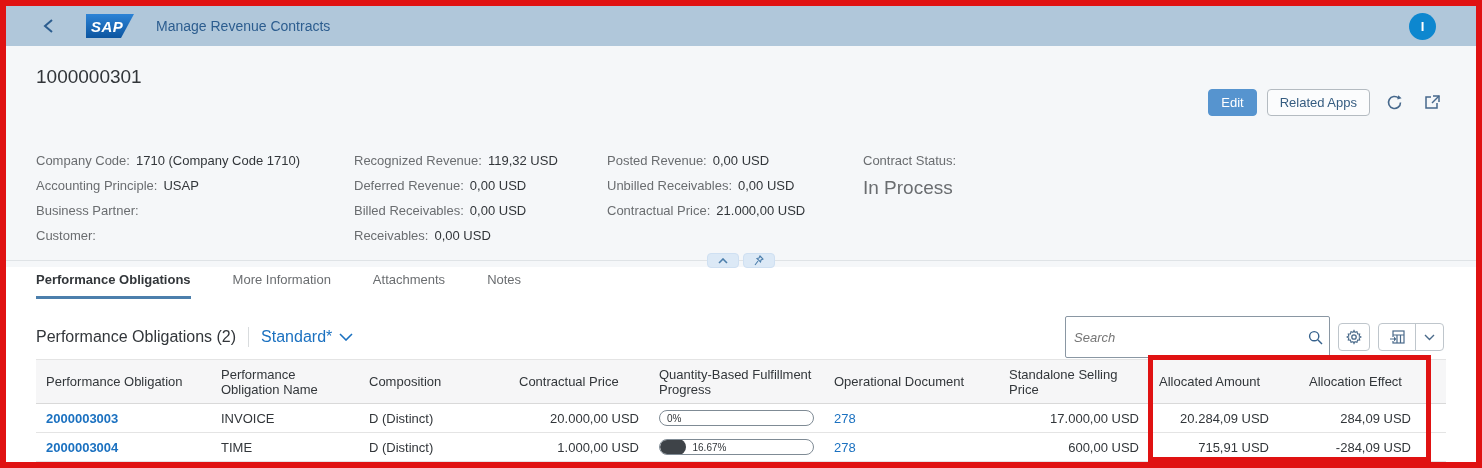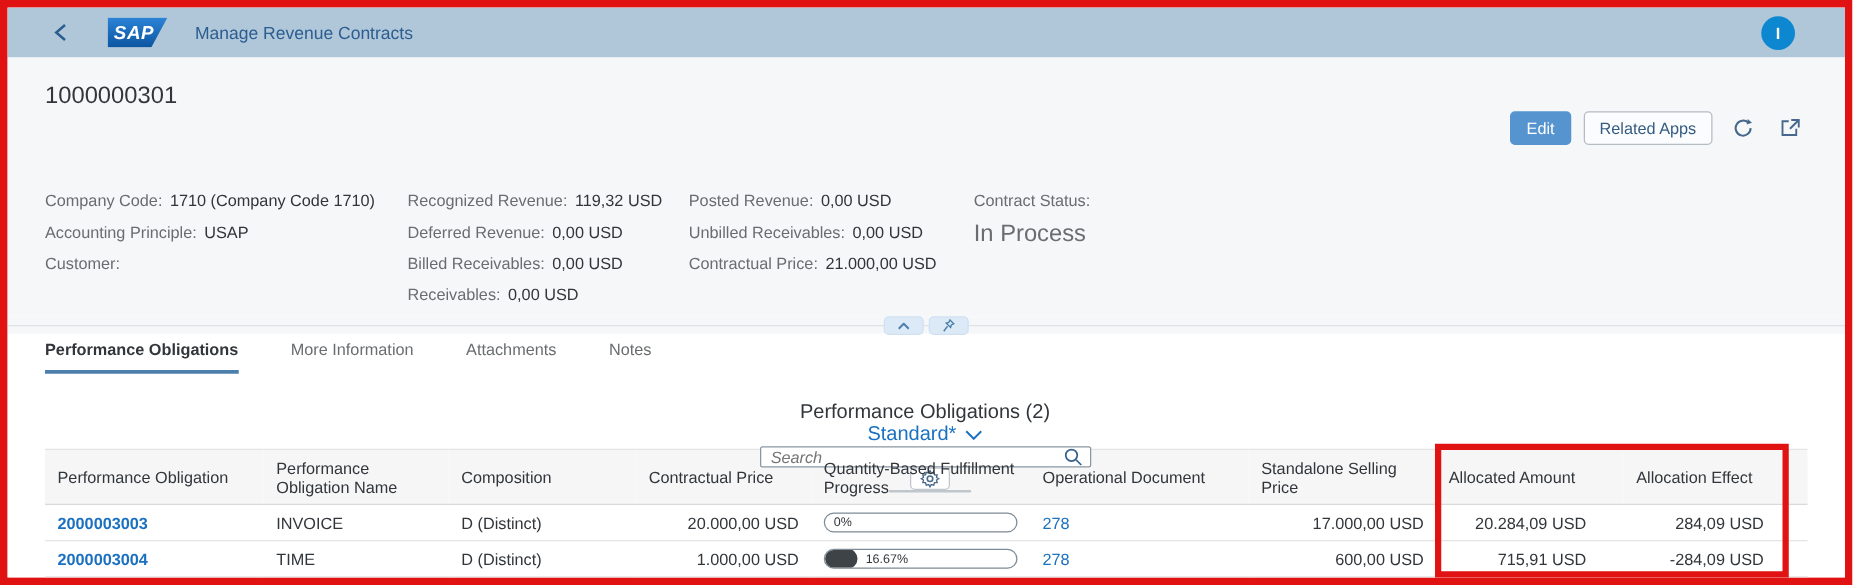--- a/index.html
+++ b/index.html
@@ -22,21 +22,21 @@
   
   .objheader { background:#f5f7f9; height:207px; padding:20px 30px 0 30px; position:relative; }
   .title-row { display:flex; align-items:flex-start;flex-direction:column; }
   .obj-title { font-size:19px; font-weight:normal; color:#32363a; }
   .header-actions { margin-left:auto; display:flex; align-items:center; gap:10px; }
   .btn { height:27px; border-radius:4px; font-size:13px; padding:0 12px; display:flex; align-items:center; cursor:pointer; }
   .btn-primary { background:#5694cf; border:1px solid #5694cf; color:#fff; }
   .btn-ghost { background:#fbfcfd; border:1px solid #b4bbc1; color:#355c80; }
   .icon-btn { width:28px; height:28px; display:flex; align-items:center; justify-content:center; cursor:pointer; color:#46688c; }
 
-  .attrs-row { display:flex; margin-top:32px; }
+  .attrs-row { display:flex; margin-top:32px;gap:28px; }
   .attr-col { display:flex; flex-direction:column; }
   .attr-col1 { width:290px; }
   .attr-col2 { width:225px; }
   .attr-col3 { width:228px; }
   .attr-line { display:flex; height:25px; align-items:center; font-size:13px; white-space:nowrap; }
   .attr-label { color:#6a6d70; margin-right:6px; }
   .attr-value { color:#32363a; }
   .attr-link { color:#1b71c0; cursor:pointer; }
   .status-label { color:#6a6d70; font-size:13px; height:25px; display:flex; align-items:center; }
   .status-value { color:#6a6d70; font-size:19px; margin-top:4px; }
@@ -48,21 +48,21 @@
   .pill-btn { width:32px; height:15px; background:#dce9f6; border:1px solid #cfe0f2; border-radius:4px;
     display:flex; align-items:center; justify-content:center; cursor:pointer; color:#4c7fac; }
 
   
   .tabs { background:#fff; display:flex; padding:0 30px; height:32px; align-items:flex-end; gap:42px; }
   .tab { font-size:13px; color:#6a6d70; padding-bottom:9px; cursor:pointer; border-bottom:3px solid transparent; }
   .tab.active { color:#32363a; font-weight:bold; border-bottom-color:#4c7fac; }
 
   
   .content { background:#fff; }
-  .table-toolbar { display:flex; align-items:center; padding:22px 32px 0 30px; height:54px;flex-direction:column; }
+  .table-toolbar { display:flex; align-items:center; padding:22px 32px 0 30px; height:54px; }
   .tt-title { font-size:16px; color:#32363a; }
   .tt-sep { width:1px; height:20px; background:#d9dcde; margin:0 12px; }
   .tt-view { font-size:16px; color:#1b71c0; display:flex; align-items:center; gap:7px; cursor:pointer; }
   .tt-spacer { flex:1; }
   .search-box { width:265px; height:42px; border:1px solid #8a97a3; border-radius:2px; background:#fff;
     display:flex; align-items:center; padding:0 6px 0 8px; }
   .search-box input { border:none; outline:none; flex:1; font-size:13px; font-style:italic; color:#5b5e61;
     font-family:"Liberation Sans", sans-serif; background:transparent; }
   .tb-iconbtn { width:32px; height:28px; border:1px solid #bfc6cc; border-radius:4px; background:#fff;
     display:flex; align-items:center; justify-content:center; margin-left:8px; cursor:pointer; color:#4a6a8a; }
@@ -135,20 +135,24 @@
 
     <div class="attrs-row">
       <div class="attr-col attr-col1">
         <div class="attr-line">
             <span class="attr-label">Company Code:</span>
             <span class="attr-value">1710 (Company Code 1710)</span>
           </div>
         <div class="attr-line">
             <span class="attr-label">Accounting Principle:</span>
             <span class="attr-value">USAP</span>
+          </div>
+        <div class="attr-line">
+            <span class="attr-label">Business Partner:</span>
+            <span class="attr-value"></span>
           </div>
         <div class="attr-line">
             <span class="attr-label">Customer:</span>
           </div>
       </div>
       <div class="attr-col attr-col2">
         <div class="attr-line">
             <span class="attr-label">Recognized Revenue:</span>
             <span class="attr-value">119,32 USD</span>
           </div>

